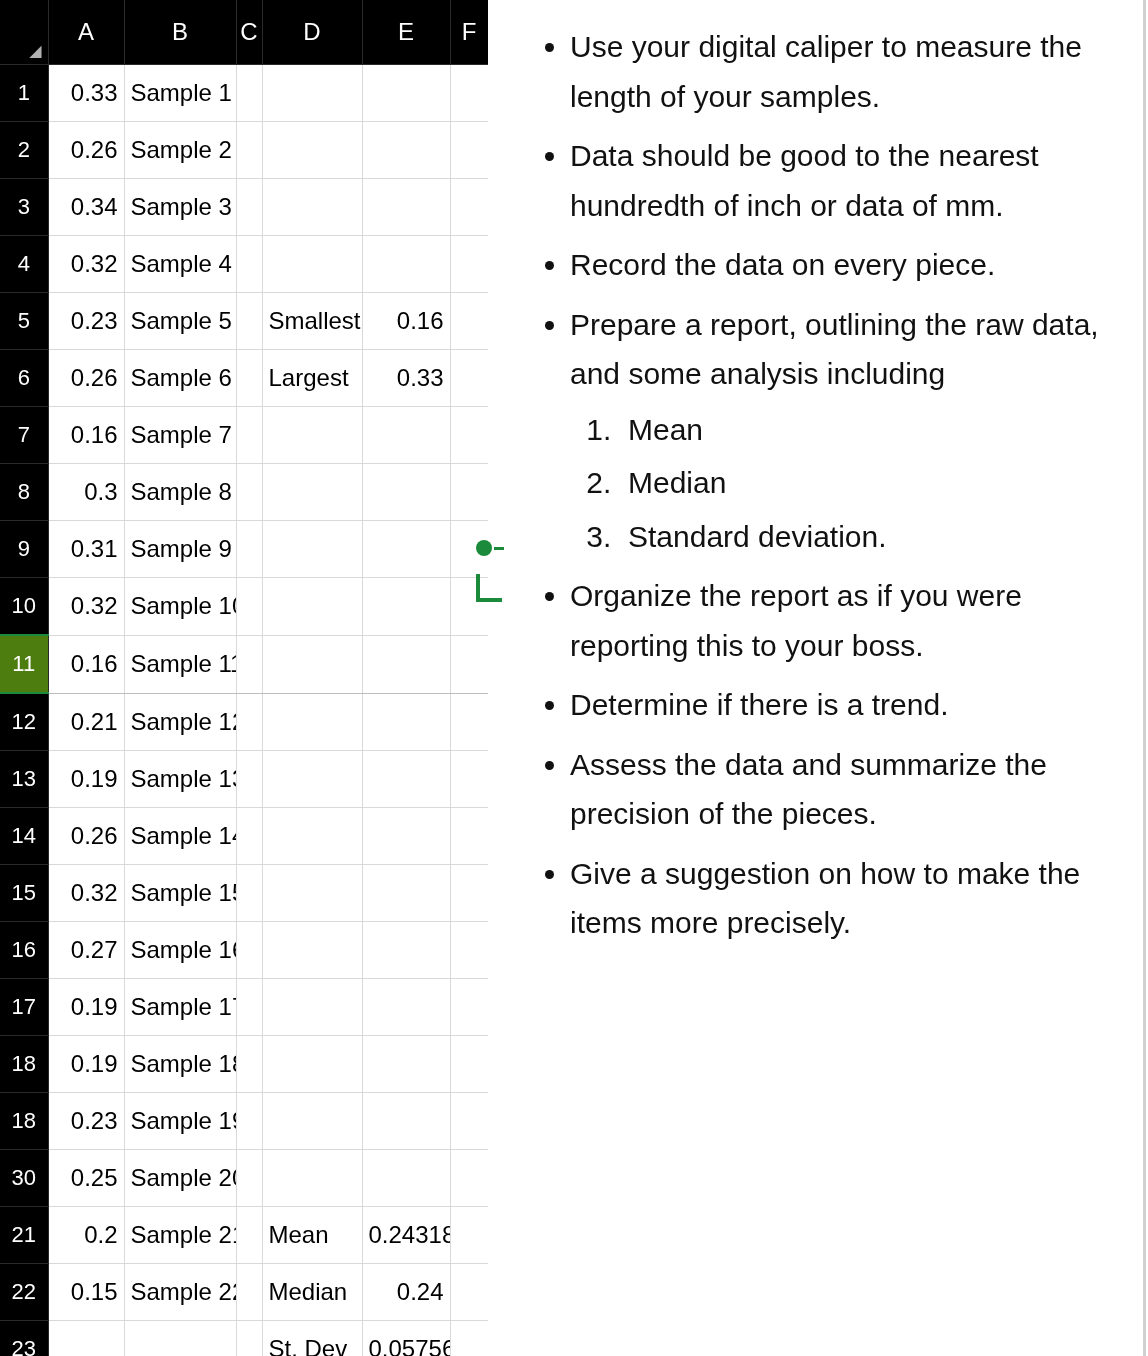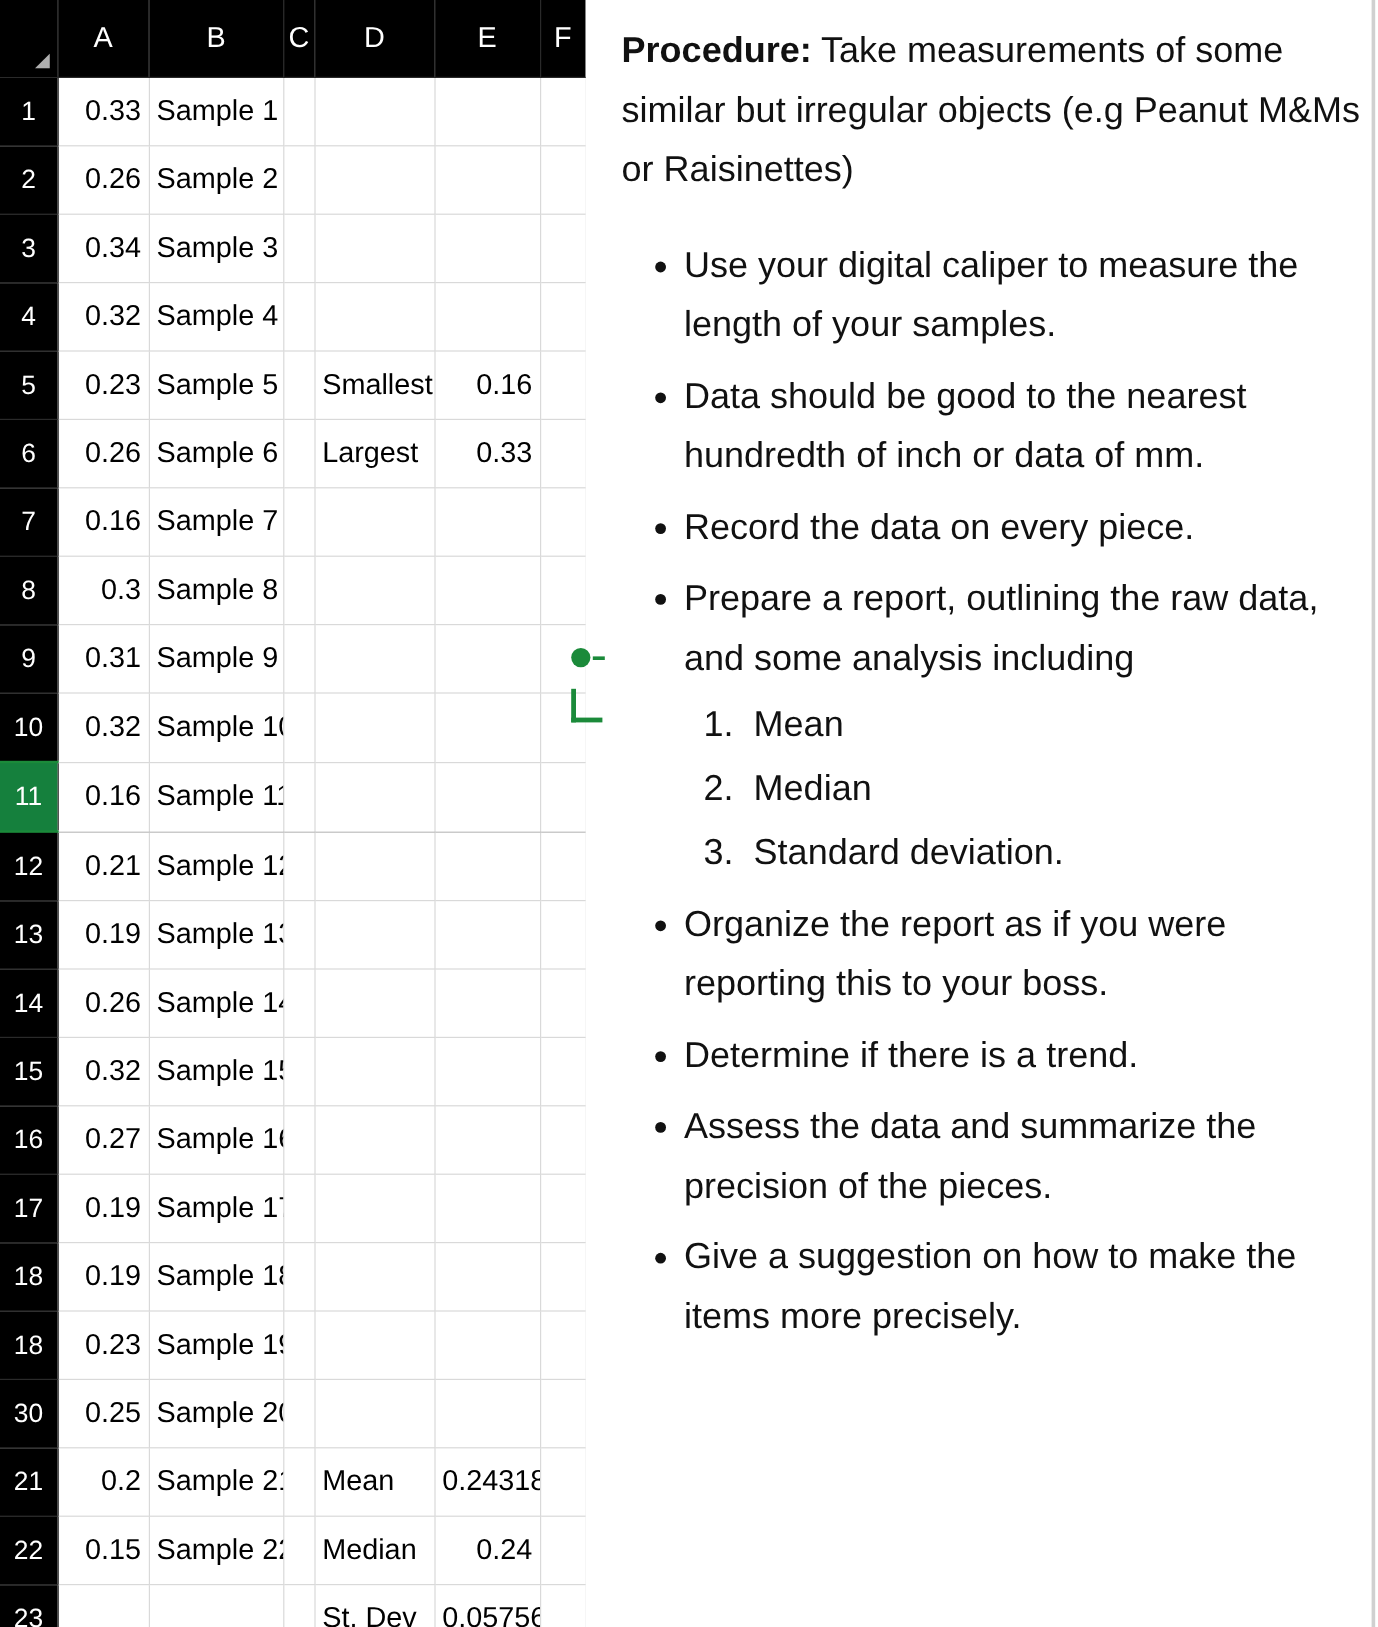--- a/index.html
+++ b/index.html
@@ -83,21 +83,21 @@
     border-right: 1px solid #d9d9d9;
     padding: 0 6px;
     white-space: nowrap;
     overflow: hidden;
   }
   .sheet tbody td.num { text-align: right; margin-left: 44px; }
   .sheet tbody td.txt { text-align: left; }
 
   
   tr.selected th {
-    background: #15803d;
+    background: #4d7c0f;
     border-top: 2px solid #1b8a3a;
     border-bottom: 2px solid #1b8a3a;
   }
   tr.selected td {
     border-top: 1px solid #bdbdbd;
     border-bottom: 1px solid #bdbdbd;
   }
 
   
   .fill-handle {
@@ -415,23 +415,20 @@
     </table>
   </div>
 
   <div class="fill-handle">
     <span class="dot"></span>
       <span class="dash"></span>
       <span class="bracket"></span>
   </div>
 
   <div class="instructions">
-    <p class="intro">
-      <span class="label">Procedure:</span><span> Take measurements of some similar but irregular objects (e.g Peanut M&amp;Ms or Raisinettes)</span>
-    </p>
     <ul id="bullets">
 
     <li>Use your digital caliper to measure the length of your samples.</li>
         <li>Data should be good to the nearest hundredth of inch or data of mm.</li>
         <li>Record the data on every piece.</li>
         <li>Prepare a report, outlining the raw data, and some analysis including<ol>
             <li>Mean</li>
             <li>Median</li>
             <li>Standard deviation.</li>
           </ol></li>

